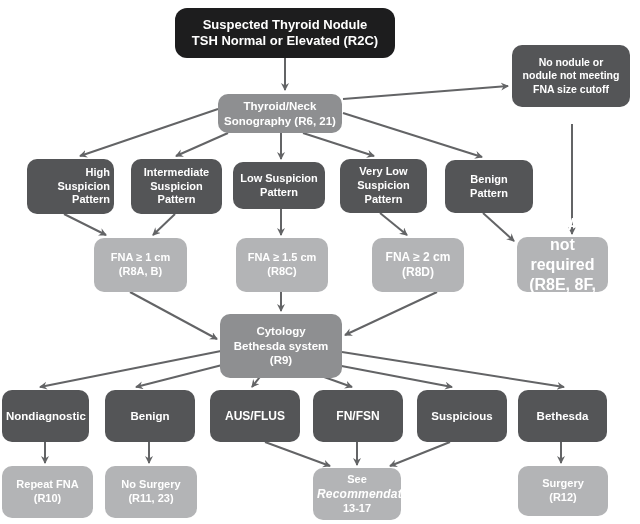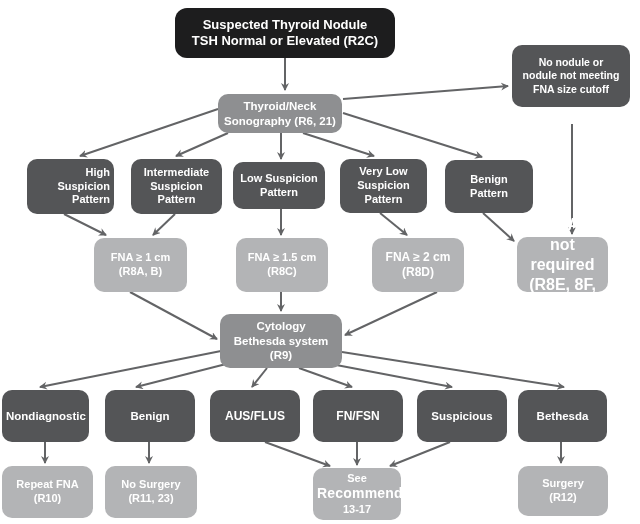--- a/index.html
+++ b/index.html
@@ -23,21 +23,21 @@
     color:#ffffff;font-weight:bold;
     line-height:1.25;
     border-radius:10px;
     padding:2px 4px;
   }
   .node.black{background:var(--black,#1d1d1e);border-radius:12px;}
   .node.dark{background:var(--dark,#545557);}
   .node.mid{background:var(--mid,#8e8f91);}
   .node.light{background:var(--light,#b3b4b6);}
   .node .ln{width:100%;}
-  .node .ln.small{font-size:14px;letter-spacing:0.2px;}
+  .node .ln.small{font-size:12px;letter-spacing:0.2px;font-style:italic;}
 </style>
 </head>
 <body>
 
 <div id="canvas" style="--background: #ffffff; --black: #1d1d1e; --dark: #545557; --mid: #8e8f91; --light: #b3b4b6; --arrow: #636466;">
   <svg id="edges" viewBox="0 0 640 524" xmlns="http://www.w3.org/2000/svg">
     <defs>
       <marker id="arrowhead" markerWidth="9" markerHeight="9" refX="7" refY="4" orient="auto" markerUnits="userSpaceOnUse">
         <path d="M0,0 L8,4 L0,8 L2.6,4 Z"></path>
       </marker>
@@ -117,21 +117,21 @@
     </div>
     <div class="node light" style="left: 372px; top: 238px; width: 92px; height: 54px; font-size: 12px;">
       <div class="ln">FNA ≥ 2 cm</div>
       <div class="ln">(R8D)</div>
     </div>
     <div class="node light" style="left: 517px; top: 237px; width: 91px; height: 55px; font-size: 16px;">
       <div class="ln">FNA</div>
       <div class="ln">not required</div>
       <div class="ln">(R8E, 8F, 23)</div>
     </div>
-    <div class="node mid" style="left: 220px; top: 314px; width: 122px; height: 54px; font-size: 11.5px;">
+    <div class="node mid" style="left: 220px; top: 314px; width: 122px; height: 64px; font-size: 11.5px;">
       <div class="ln">Cytology</div>
       <div class="ln">Bethesda system</div>
       <div class="ln">(R9)</div>
     </div>
     <div class="node dark" style="left: 2px; top: 390px; width: 87px; height: 52px; font-size: 11.5px;">
       <div class="ln">Nondiagnostic</div>
     </div>
     <div class="node dark" style="left: 105px; top: 390px; width: 90px; height: 52px; font-size: 11.5px;">
       <div class="ln">Benign</div>
     </div>

